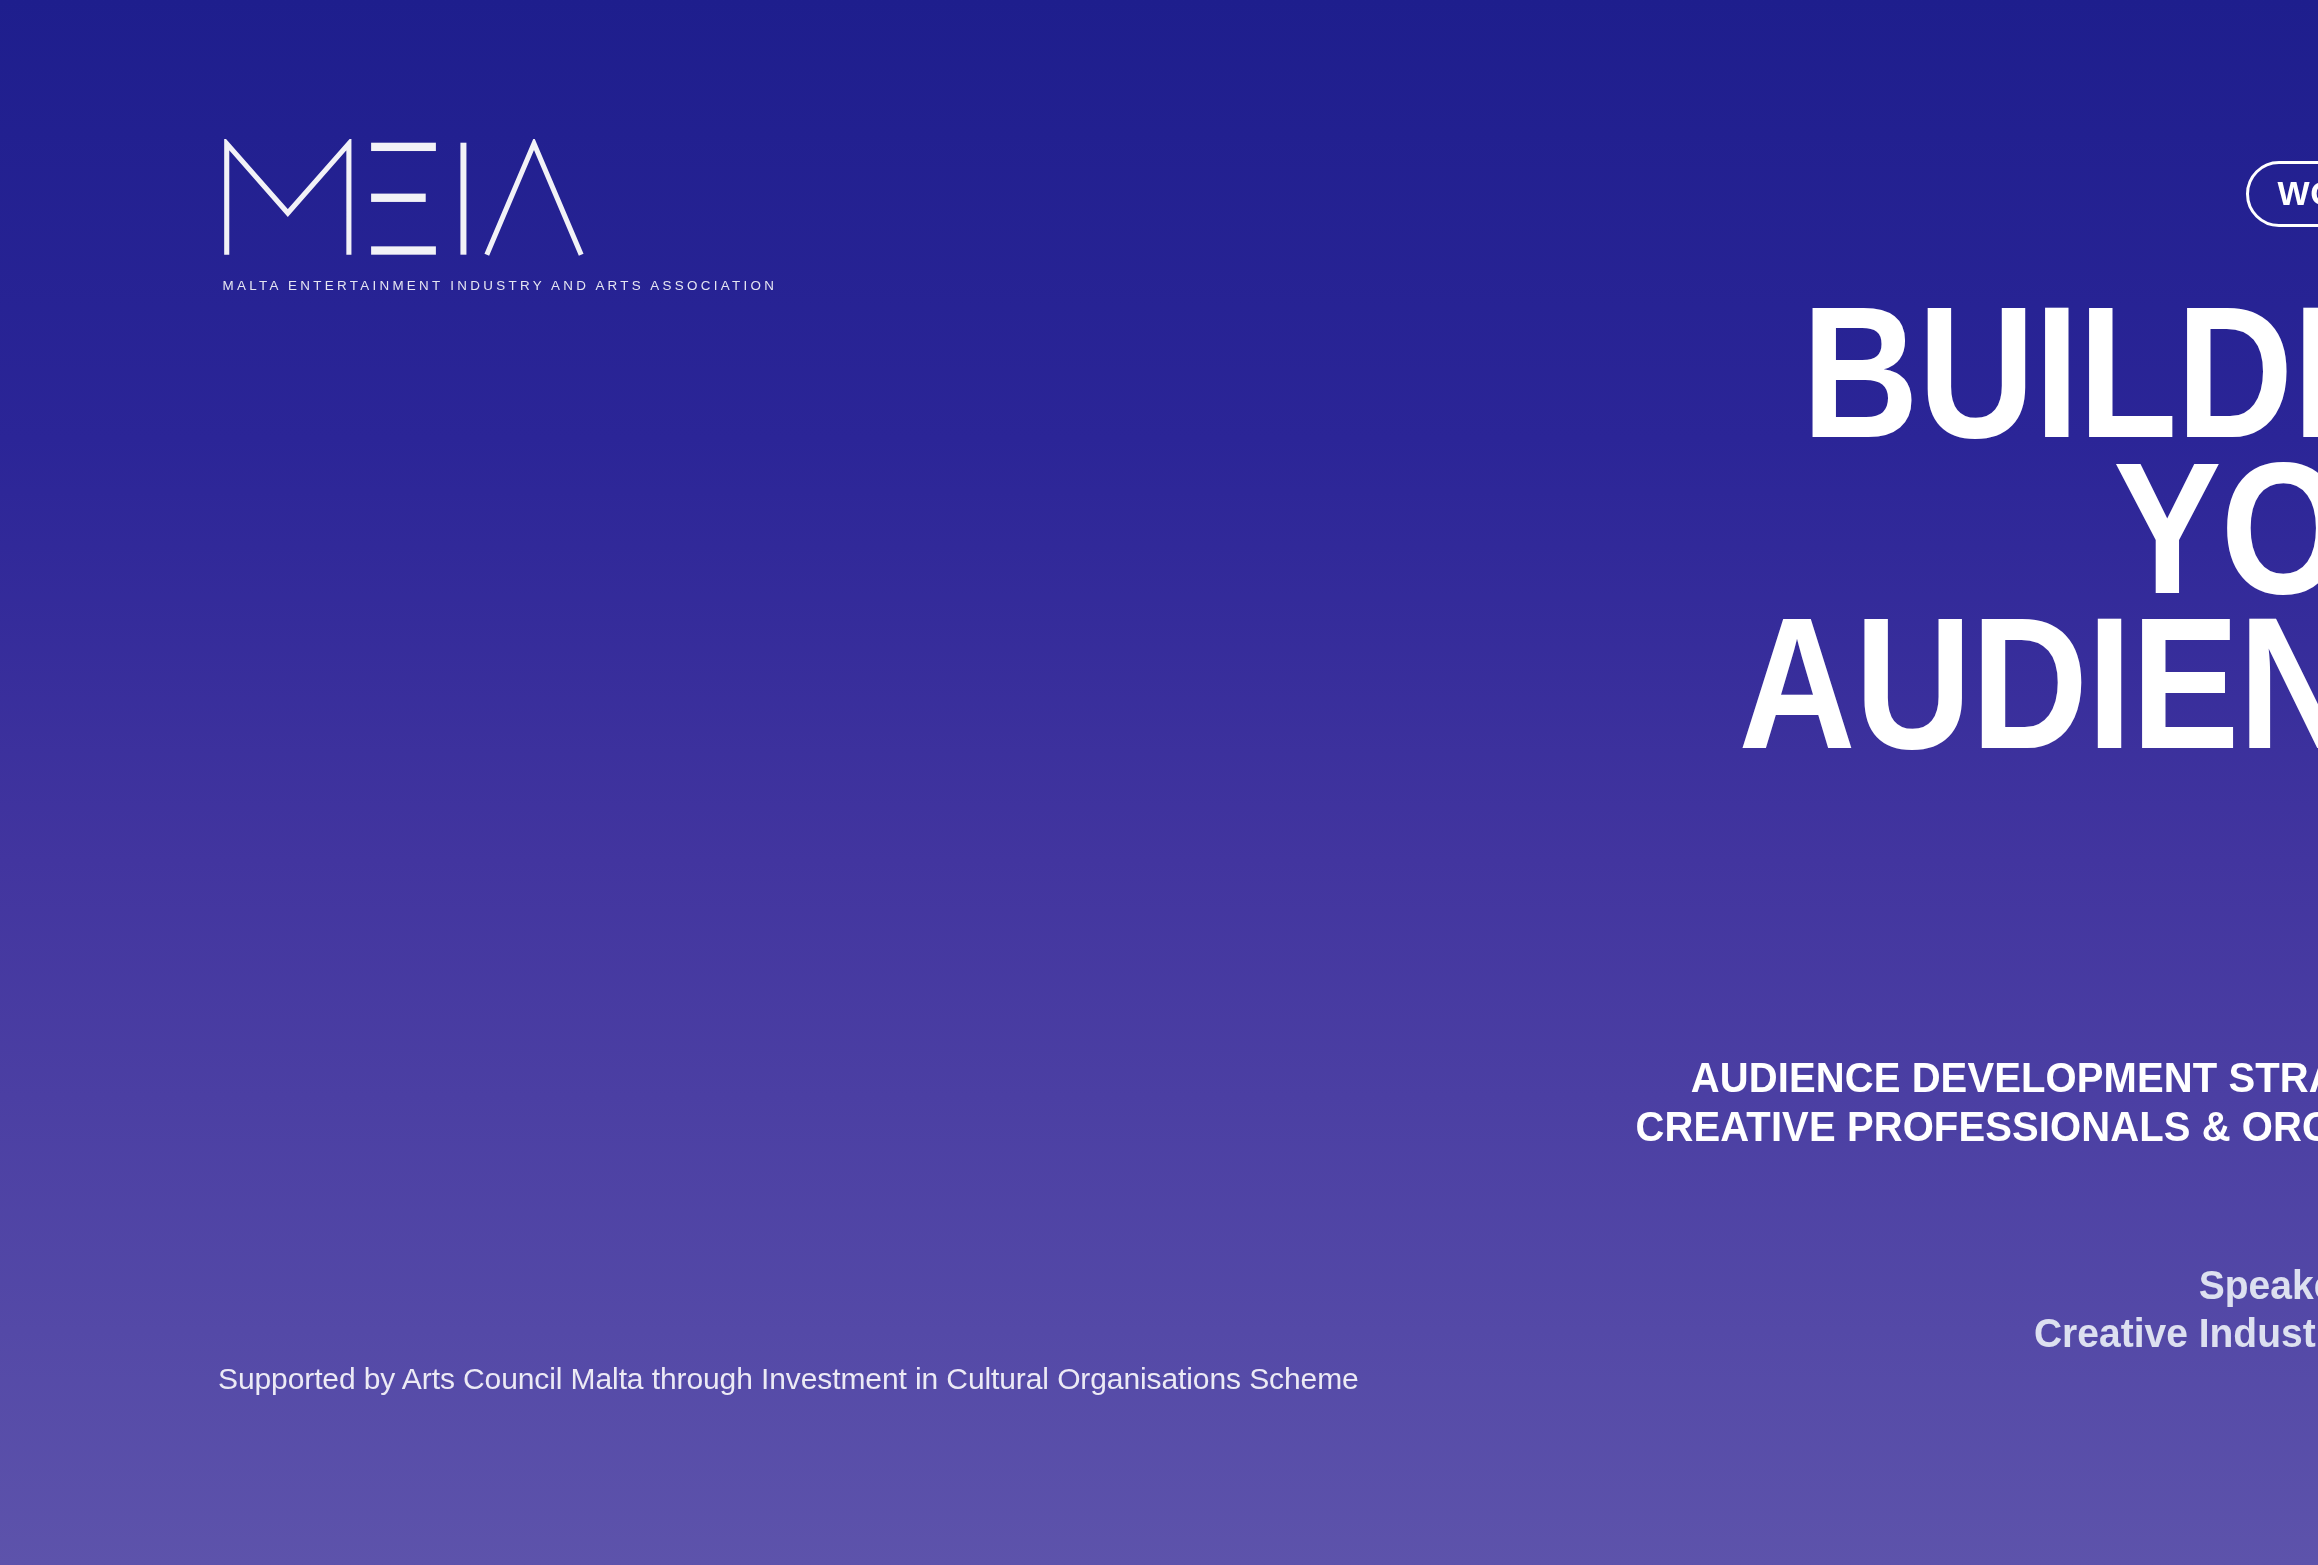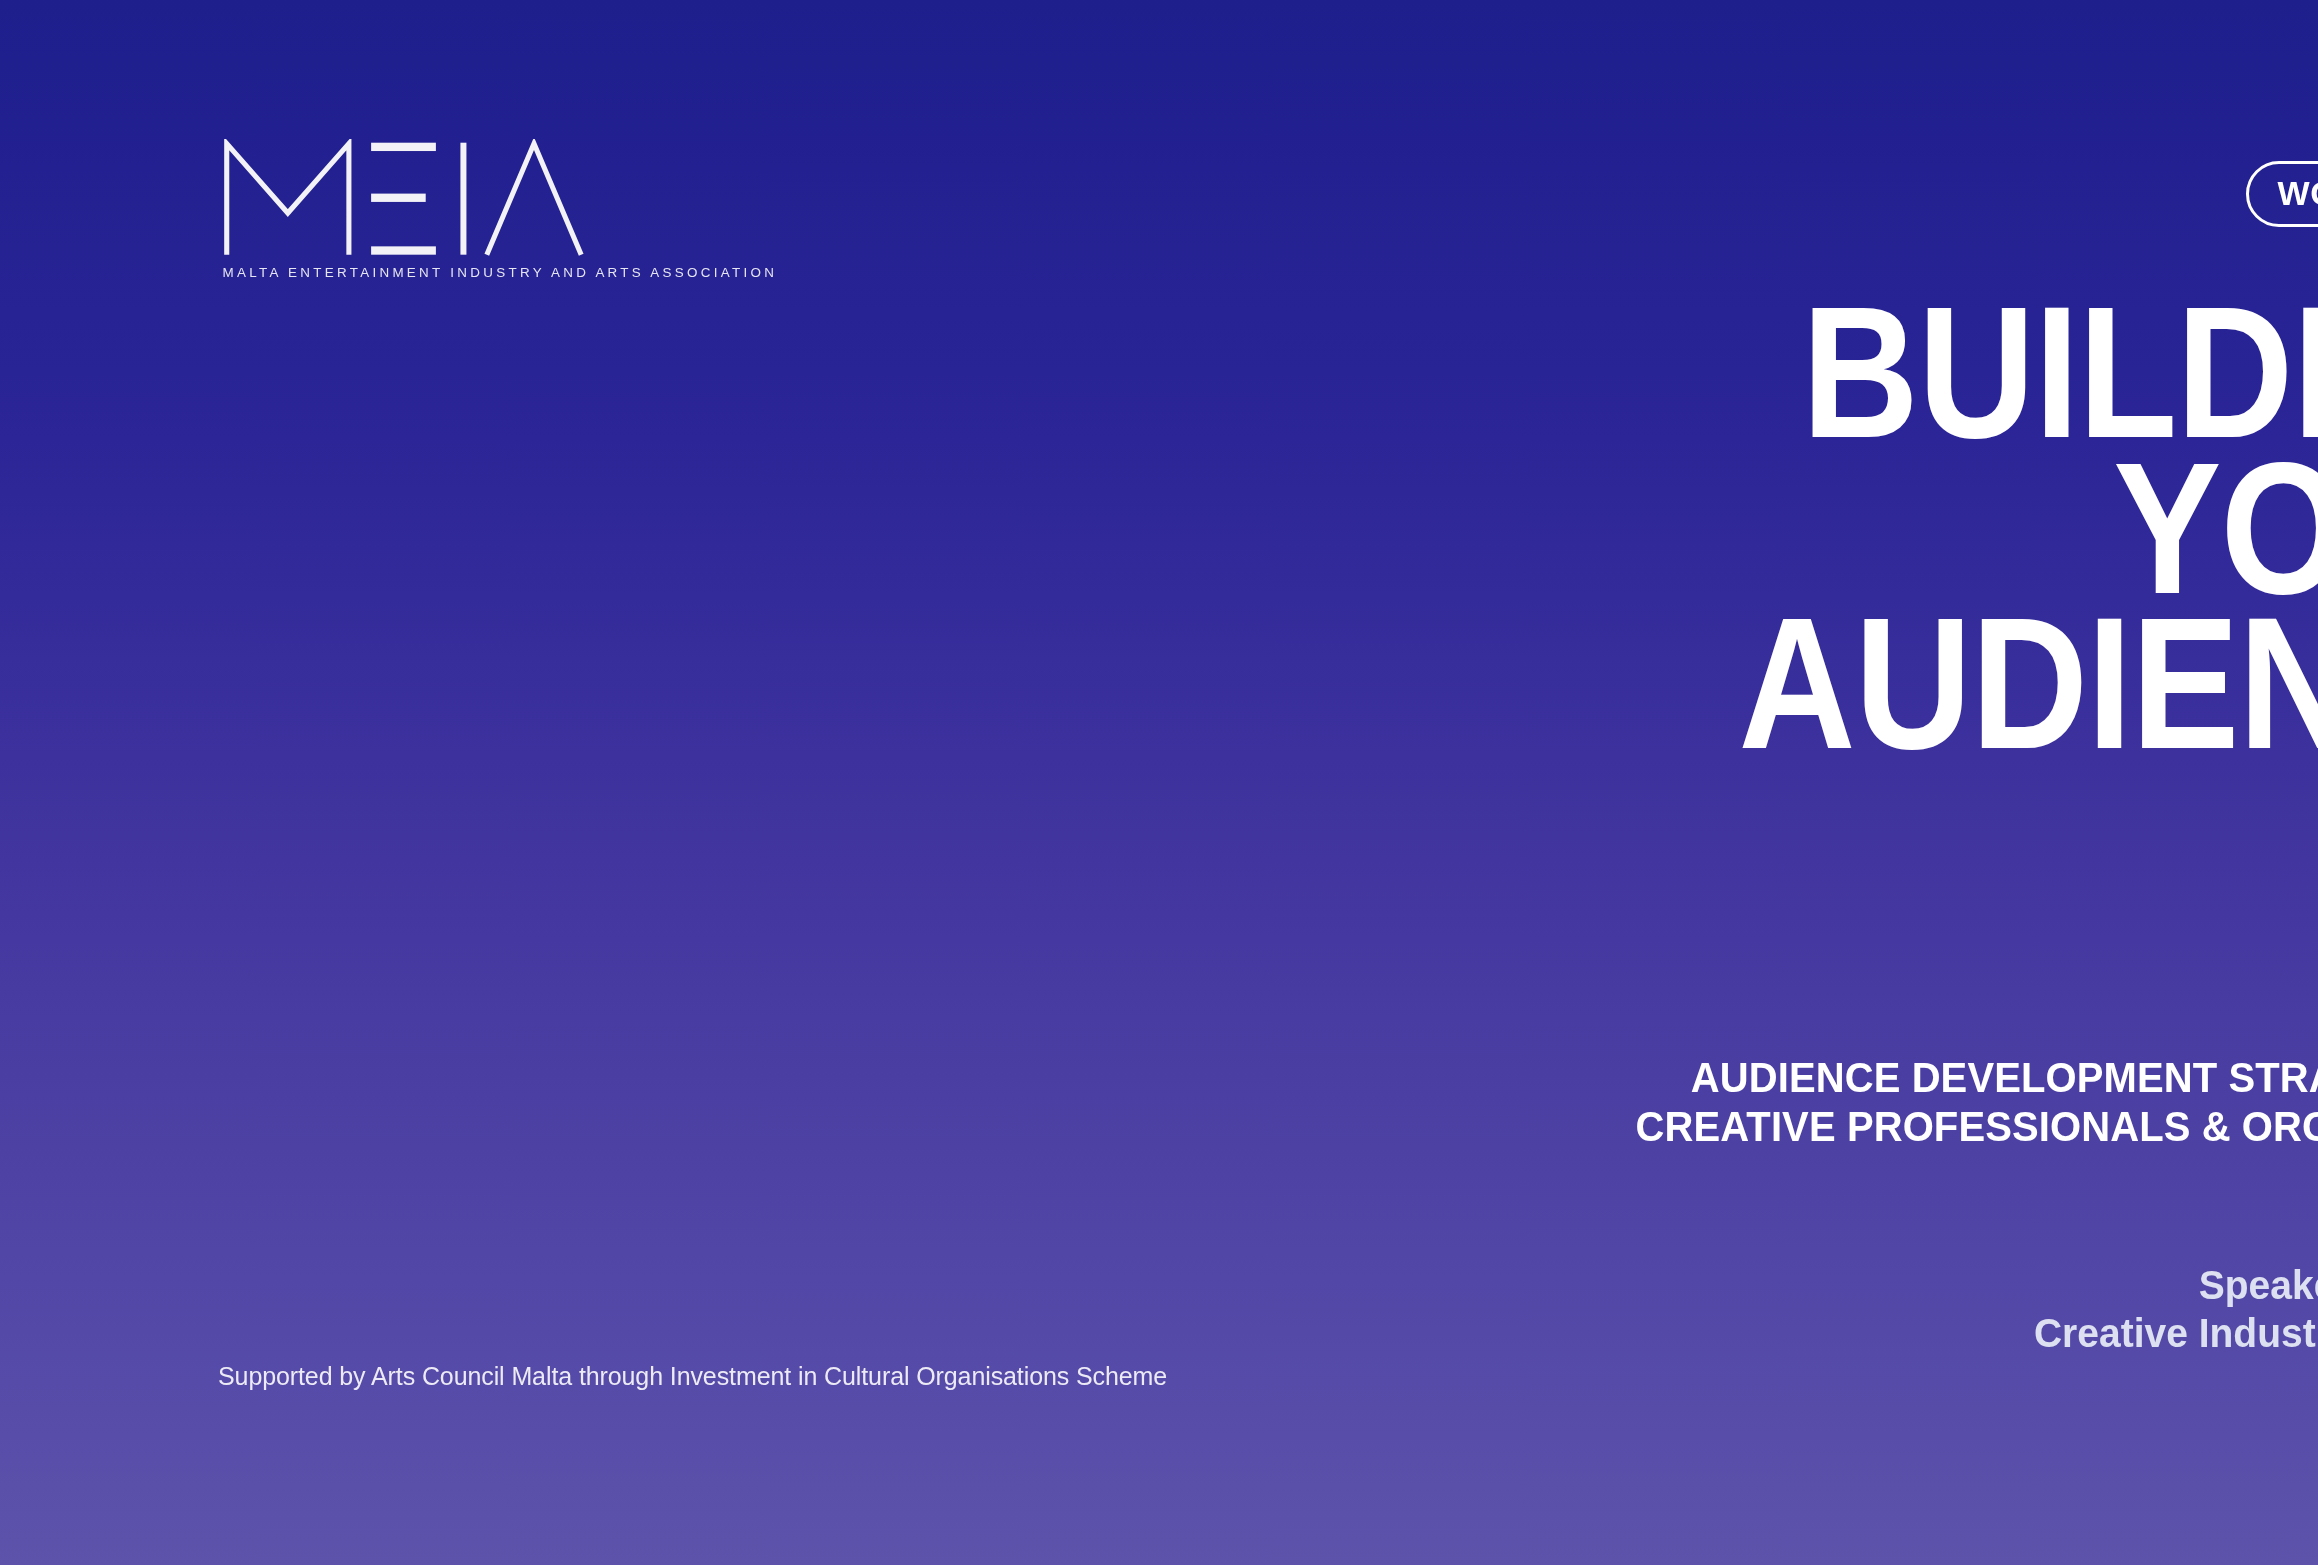--- a/index.html
+++ b/index.html
@@ -24,21 +24,21 @@
     left: 218px;
     top: 139px;
     width: 380px;
   }
   #meia-mark {
     display: block;
     width: 371px;
     height: 118px;
   }
   #meia-tagline {
-    margin-top: 8px;
+    margin-top: 21px;
     margin-left: 4.6px;
     color: #e6e6f2;
     font-size: 13.4px;
     letter-spacing: 3.3px;
     font-weight: 400;
     white-space: nowrap;
   }
 
   
   #workshop-badge {
@@ -144,21 +144,21 @@
     height: 199px;
   }
 
   
   #support-line {
     position: absolute;
     left: 218px;
     top: 1362px;
     color: #eceaf5;
     font-family: "Liberation Sans Narrow", "Liberation Sans", sans-serif;
-    font-size: 25px;
+    font-size: 30px;
     font-weight: 400;
     letter-spacing: -0.1px;
     white-space: nowrap;
   }
 </style>
 </head>
 <body>
 
 <div id="slide">
 

